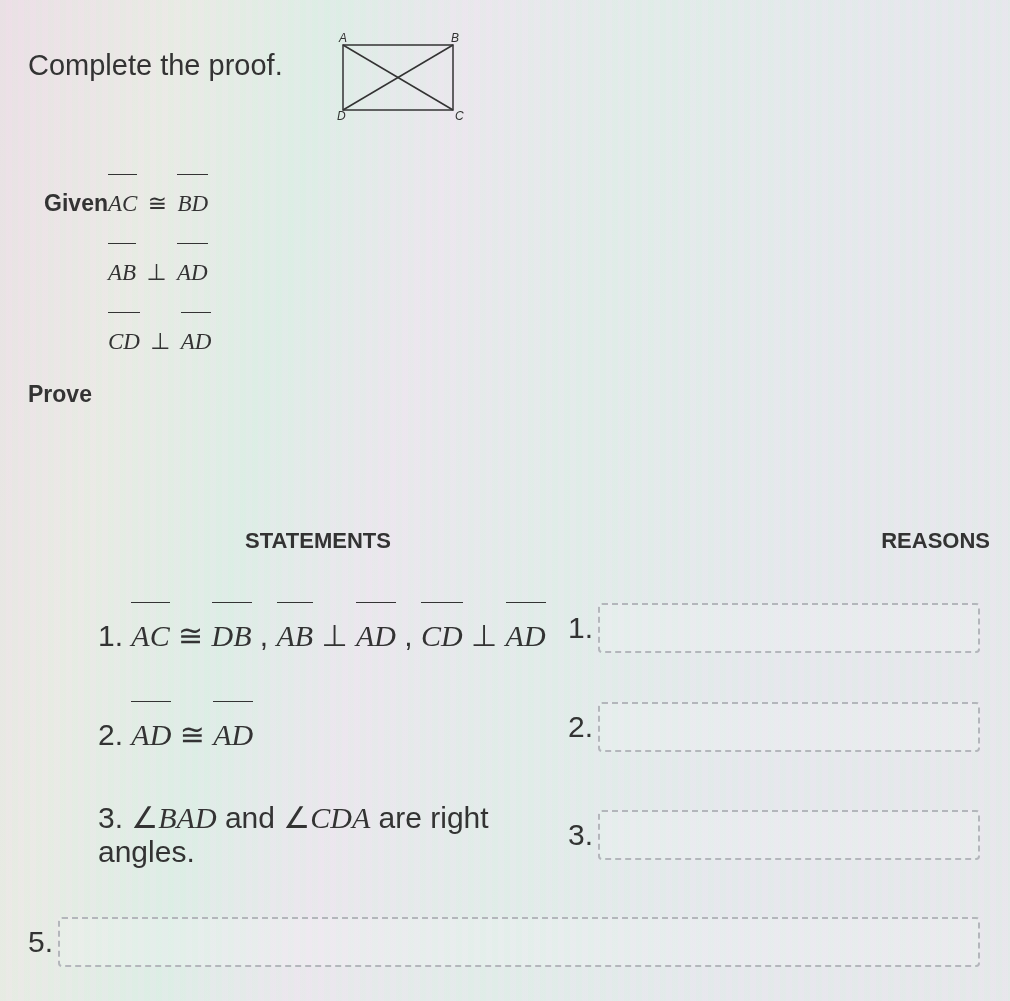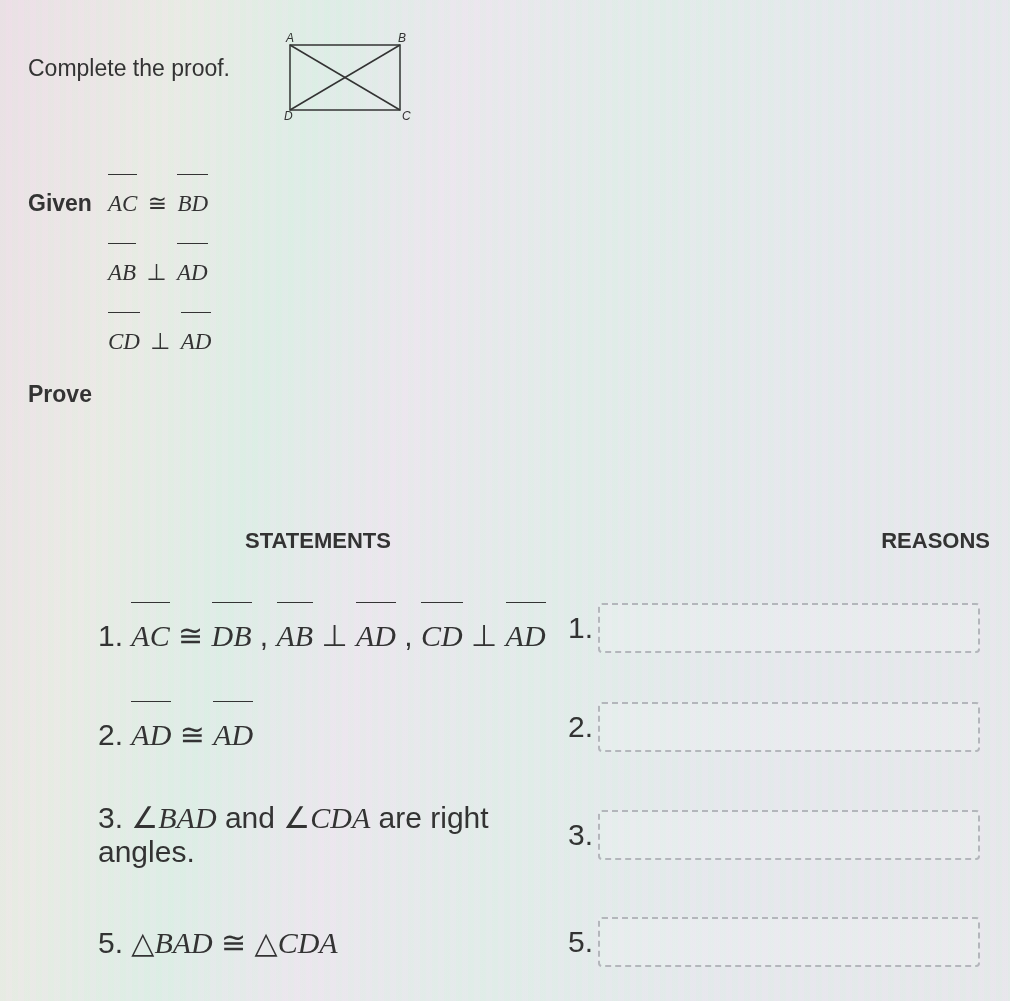--- a/index.html
+++ b/index.html
@@ -18,23 +18,23 @@
         rgba(245,245,250,.05) 100%),
       repeating-linear-gradient(90deg,
         rgba(180,220,200,.12) 0 6px,
         rgba(220,200,230,.12) 6px 12px),
       #e9eaec;
     position:relative;
     box-sizing:border-box;
     padding:30px 20px 0 28px;
   }
   .topline{display:flex;align-items:flex-start;gap:30px;}
-  .prompt{font-size:23px;color:#333;margin-top:25px;}
+  .prompt{font-size:29px;color:#333;margin-top:19px;}
   .figure{margin-left:10px;}
-  .givens{margin-top:40px;}
+  .givens{margin-top:40px;text-align:right;}
   .givens .row{display:flex;align-items:baseline;margin-bottom:26px;font-size:23px;}
   .givens .lead{font-weight:bold;min-width:80px;}
   .givens .indent{min-width:80px;}
   .prove-row{display:flex;align-items:baseline;font-size:23px;margin-top:8px;flex-direction:column;}
   .prove-row .lead{font-weight:bold;margin-right:12px;}
   .headers{display:flex;margin-top:120px;font-size:22px;font-weight:bold;color:#333;}
   .headers .h-st{flex:0 0 540px;text-align:center;padding-left:40px;box-sizing:border-box;}
   .headers .h-re{flex:1;text-align:right;padding-left:110px;}
   .proof-row{display:flex;align-items:center;margin-top:48px;font-size:30px;color:#333;}
   .proof-row .stmt{flex:0 0 540px;padding-left:70px;box-sizing:border-box;}
@@ -123,17 +123,16 @@
       <div class="stmt">2. <span class="seg">AD</span> <span class="sym">≅</span> <span class="seg">AD</span></div>
       <div class="rnum">2.</div>
       <div class="rbox"></div>
     </div>
     <div class="proof-row">
       <div class="stmt">3. <span class="sym">∠</span><span class="it">BAD</span> and <span class="sym">∠</span><span class="it">CDA</span> are right angles.</div>
       <div class="rnum">3.</div>
       <div class="rbox"></div>
     </div>
     <div class="proof-row">
-      <div class="stmt">5. <span class="sym">△</span><span class="it">BAD</span> <span class="sym">≅</span> <span class="sym">△</span><span class="it">CDA</span></div>
       <div class="rnum">5.</div>
       <div class="rbox"></div>
     </div>
   </div>
 
 </body></html>

